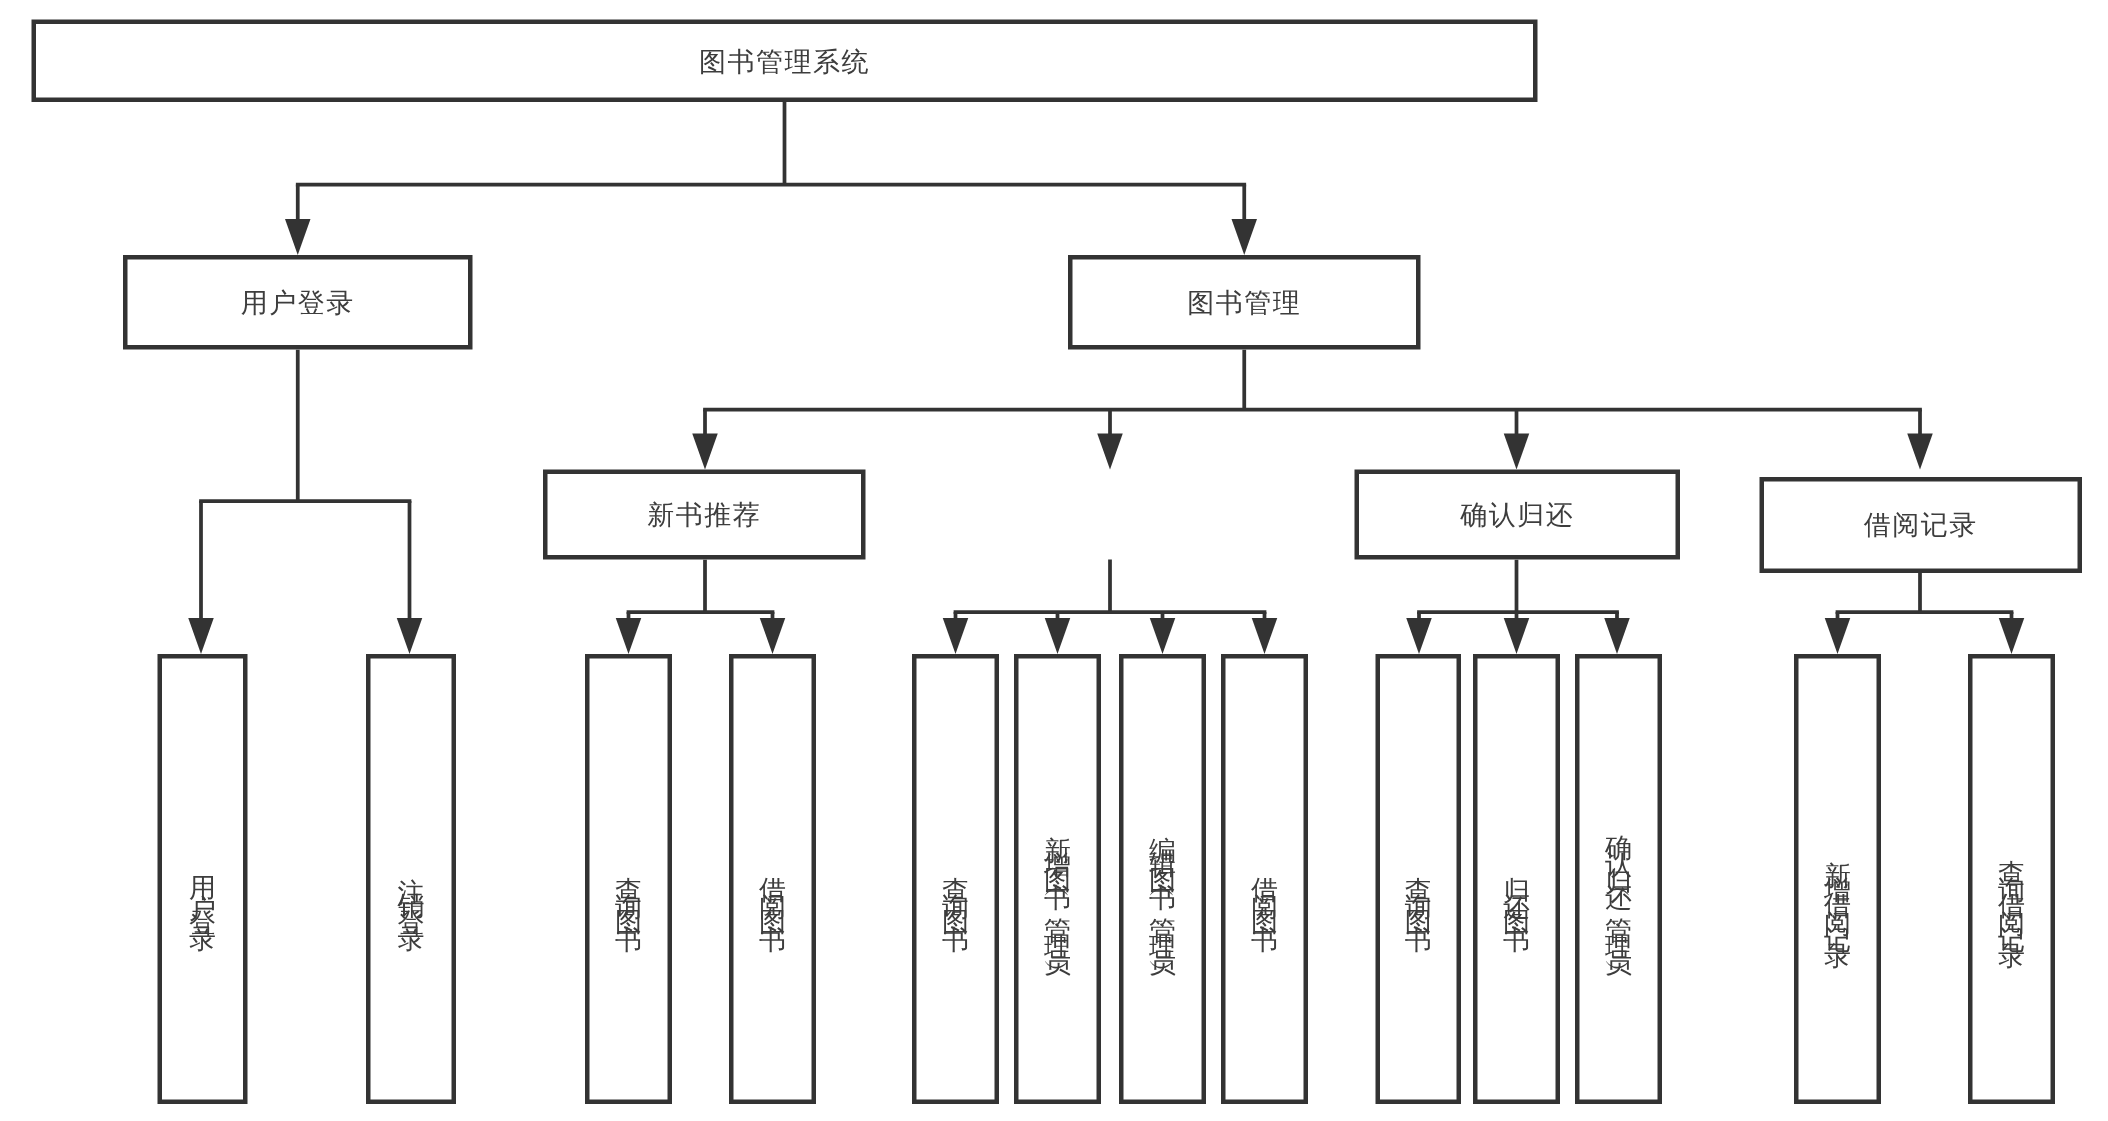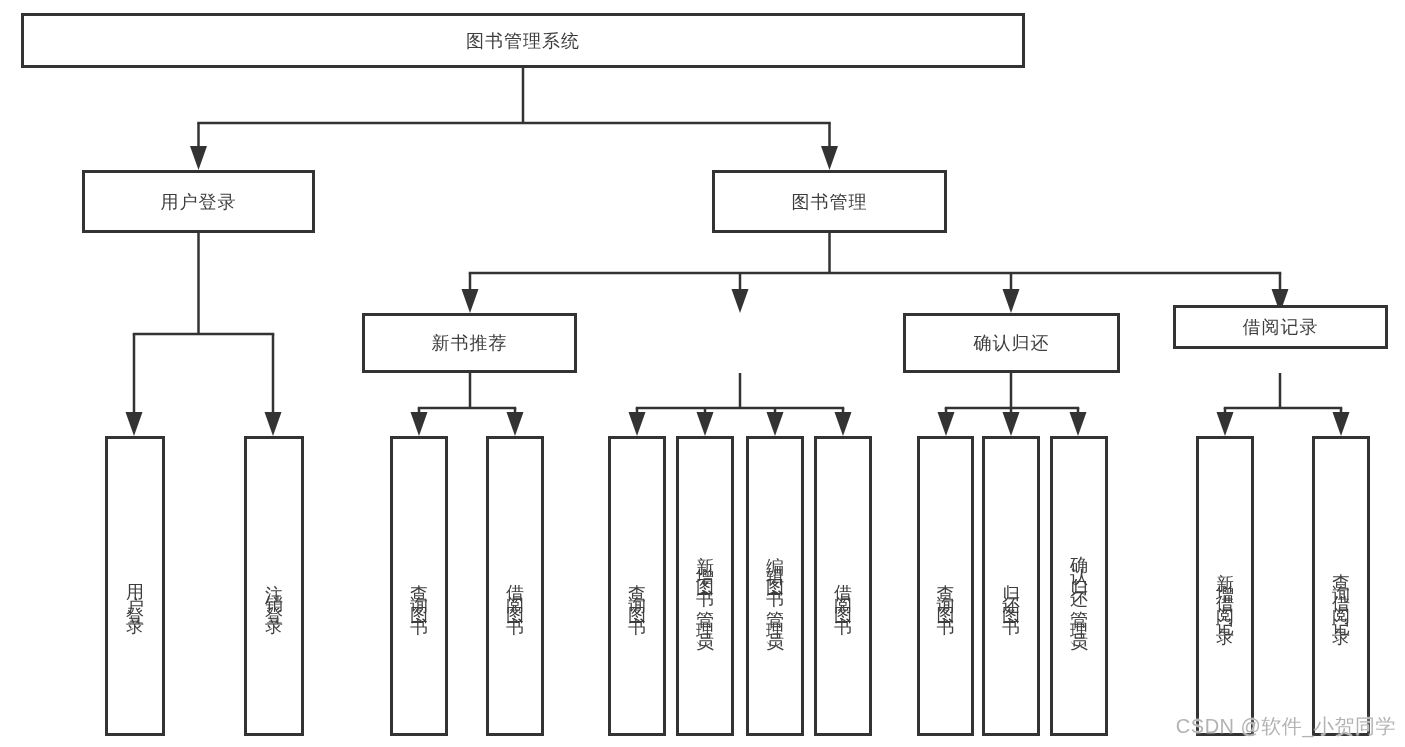--- a/index.html
+++ b/index.html
@@ -114,35 +114,34 @@
       <polygon points="1332.5,412 1349.5,412 1341,436"></polygon>
     </svg>
 
   <div class="node" style="left:21px;top:13px;width:1004px;height:55px">图书管理系统</div>
 
   <div class="node" style="left:82px;top:170px;width:233px;height:63px">用户登录</div>
   <div class="node" style="left:362px;top:313px;width:215px;height:60px">新书推荐</div>
 
   <div class="node" style="left:712px;top:170px;width:235px;height:63px">图书管理</div>
   <div class="node" style="left:903px;top:313px;width:217px;height:60px">确认归还</div>
-  <div class="node" style="left:1173px;top:305px;width:215px;height:44px">借阅记录</div>
+  <div class="node" style="left:1173px;top:318px;width:215px;height:64px">借阅记录</div>
 
   <div class="node leaf" style="left:105px;top:436px;width:60px;height:300px">用户登录</div>
   <div class="node leaf" style="left:244px;top:436px;width:60px;height:300px">注销登录</div>
 
   <div class="node leaf" style="left:390px;top:436px;width:58px;height:300px">查询图书</div>
   <div class="node leaf" style="left:486px;top:436px;width:58px;height:300px">借阅图书</div>
 
   <div class="node leaf" style="left:608px;top:436px;width:58px;height:300px">查询图书</div>
   <div class="node leaf" style="left:676px;top:436px;width:58px;height:300px">新增图书（管理员）</div>
   <div class="node leaf" style="left:746px;top:436px;width:58px;height:300px">编辑图书（管理员）</div>
   <div class="node leaf" style="left:814px;top:436px;width:58px;height:300px">借阅图书</div>
 
   <div class="node leaf" style="left:917px;top:436px;width:57px;height:300px">查询图书</div>
   <div class="node leaf" style="left:982px;top:436px;width:58px;height:300px">归还图书</div>
   <div class="node leaf" style="left:1050px;top:436px;width:58px;height:300px">确认归还（管理员）</div>
 
   <div class="node leaf" style="left:1196px;top:436px;width:58px;height:300px">新增借阅记录</div>
   <div class="node leaf" style="left:1312px;top:436px;width:58px;height:300px">查询借阅记录</div>
 
-  <div class="watermark">CSDN @软件_小贺同学</div>
 
 </div>
 
 </body></html>

